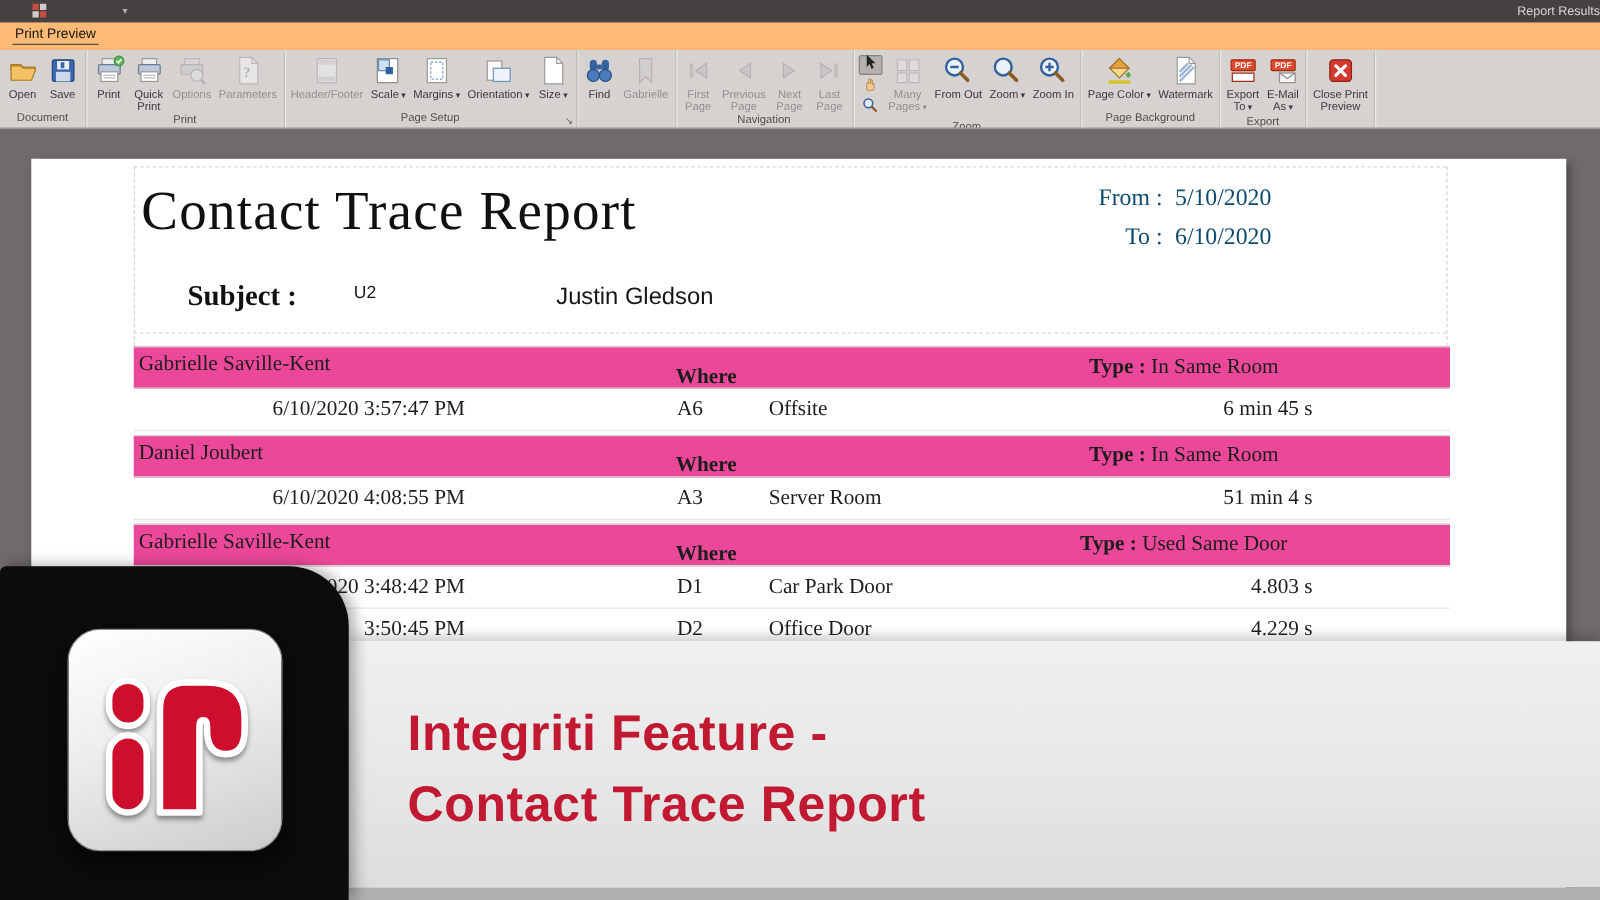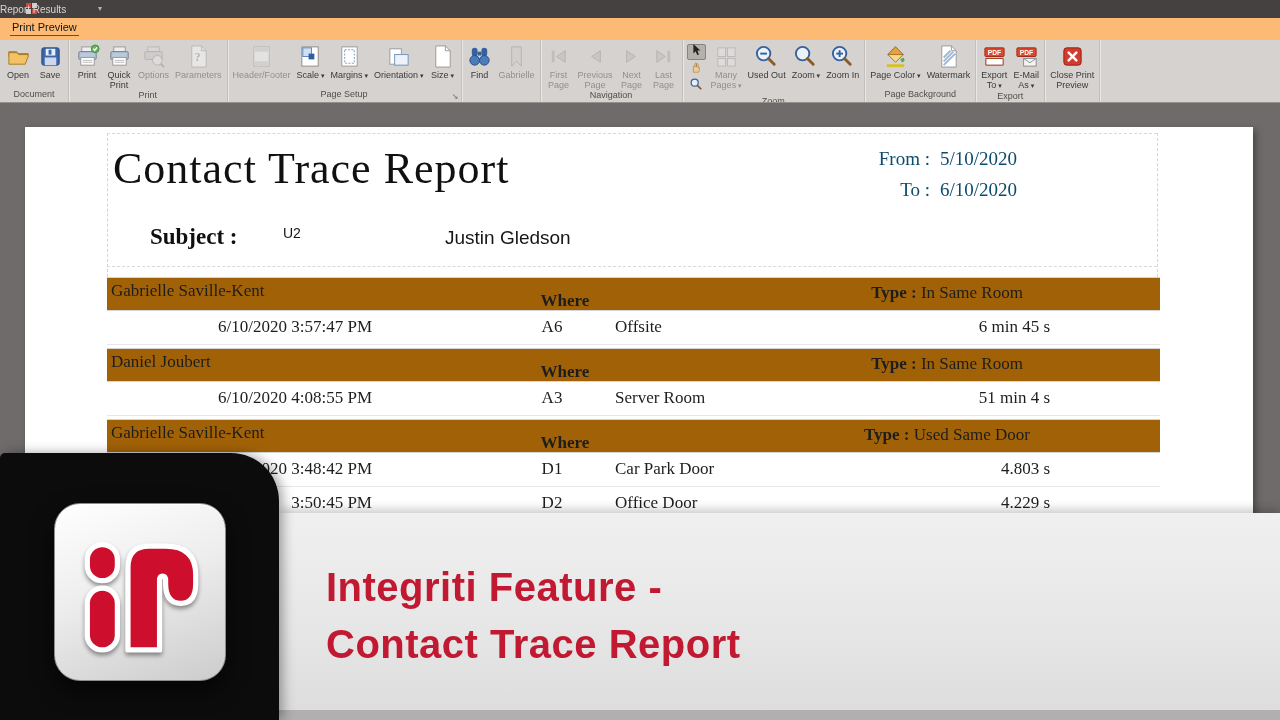--- a/index.html
+++ b/index.html
@@ -6,21 +6,21 @@
   html,body { background:#333; }
   .screen{position:relative;width:1280px;height:720px;overflow:hidden;background:#6f6b6b;
     font-family:"Liberation Sans",sans-serif;}
 
   
   .titlebar{position:absolute;top:0;left:0;right:0;height:18px;background:#454140;display:flex;align-items:center;z-index:3;}
   .app-icon{width:12px;height:12px;display:grid;grid-template-columns:5px 5px;grid-template-rows:5px 5px;gap:1px;margin-left:26px;}
   .app-icon i{background:#cfcbc8;display:block;}
   .app-icon i.r{background:#cc4b41;}
   .qat-caret{color:#b5b1ae;font-size:8px;margin-left:60px;line-height:8px;}
-  .tb-title{position:absolute;left:0;right:0;text-align:left;color:#d8d6d4;font-size:10px;}
+  .tb-title{position:absolute;left:0;right:0;text-align:right;color:#d8d6d4;font-size:10px;}
 
   
   .tabrow{position:absolute;top:18px;left:0;right:0;height:22px;background:#fdba74;z-index:3;}
   .tab{position:absolute;left:10px;top:3px;font-size:11px;color:#141414;padding:0 2px 2px 2px;border-bottom:1px solid #55514e;}
 
   
   .ribbon{position:absolute;top:40px;left:0;right:0;height:63px;background:#d6d2cf;border-bottom:1px solid #94908c;
     display:flex;align-items:stretch;overflow:hidden;z-index:3;}
   .rib-group{display:flex;flex-direction:column;border-right:1px solid #c3bfbb;box-shadow:1px 0 0 #e9e7e5;position:relative;padding:2px 2px 0 2px;}
   .rib-items{flex:1;display:flex;align-items:stretch;}
@@ -50,21 +50,21 @@
   .fl{width:145px;text-align:right;}
   .fv{margin-left:10px;}
   .subject{position:absolute;left:0;top:97px;width:100%;height:32px;}
   .subj-label{position:absolute;left:125px;top:0;font-family:"Liberation Serif",serif;font-weight:bold;font-size:23px;color:#101010;}
   .subj-id{position:absolute;left:258px;top:1px;font-size:14px;color:#161616;}
   .subj-name{position:absolute;left:420px;top:3px;font-size:19px;color:#161616;}
 
   
   .rtable{position:absolute;left:82px;top:150px;width:1053px;}
   .tg{margin-bottom:3px;}
-  .tg-head{position:relative;height:34px;background:#a16207;border-top:1px solid #d4d4d4;border-bottom:1px solid #d4d4d4;
+  .tg-head{position:relative;height:34px;background:#ec4899;border-top:1px solid #d4d4d4;border-bottom:1px solid #d4d4d4;
     font-family:"Liberation Serif",serif;color:#1d1d1d;}
   .tg-name{position:absolute;left:4px;top:3px;font-size:17px;}
   .tg-where{position:absolute;left:408px;top:13px;width:100px;text-align:center;font-weight:bold;font-size:17px;font-family:Liberation Serif, serif;}
   .tg-type{position:absolute;left:640px;top:5px;width:400px;text-align:center;font-size:17px;}
   .trow{position:relative;height:34px;border-bottom:1px solid #e7e7e7;font-family:"Liberation Serif",serif;font-size:17px;color:#1d1d1d;}
   .td-time{position:absolute;left:40px;top:6px;width:225px;text-align:right;}
   .td-code{position:absolute;left:415px;top:6px;width:60px;text-align:center;}
   .td-place{position:absolute;left:508px;top:6px;}
   .td-dur{position:absolute;left:640px;top:6px;width:303px;text-align:right;}
 
@@ -335,21 +335,21 @@
             <div class="rlb">Pages<span class="caret-glyph"> ▾</span></div>
           </div>
           <div class="rib-btn">
             <div class="ric">
               <svg viewBox="0 0 26 26">
                 <circle cx="10" cy="10" r="7" fill="#eaf1f8" stroke="#35619f" stroke-width="2"></circle>
                 <line x1="15" y1="15" x2="21" y2="21" stroke="#8a5a28" stroke-width="3" stroke-linecap="round"></line>
                 <line x1="6.5" y1="10" x2="13.5" y2="10" stroke="#35619f" stroke-width="2"></line>
               </svg>
             </div>
-            <div class="rlb">Used Out</div>
+            <div class="rlb">From Out</div>
           </div>
           <div class="rib-btn">
             <div class="ric">
               <svg viewBox="0 0 26 26">
                 <circle cx="10" cy="10" r="7" fill="#eaf1f8" stroke="#35619f" stroke-width="2"></circle>
                 <line x1="15" y1="15" x2="21" y2="21" stroke="#8a5a28" stroke-width="3" stroke-linecap="round"></line>
               </svg>
             </div>
             <div class="rlb">Zoom<span class="caret-glyph"> ▾</span></div>
           </div>

